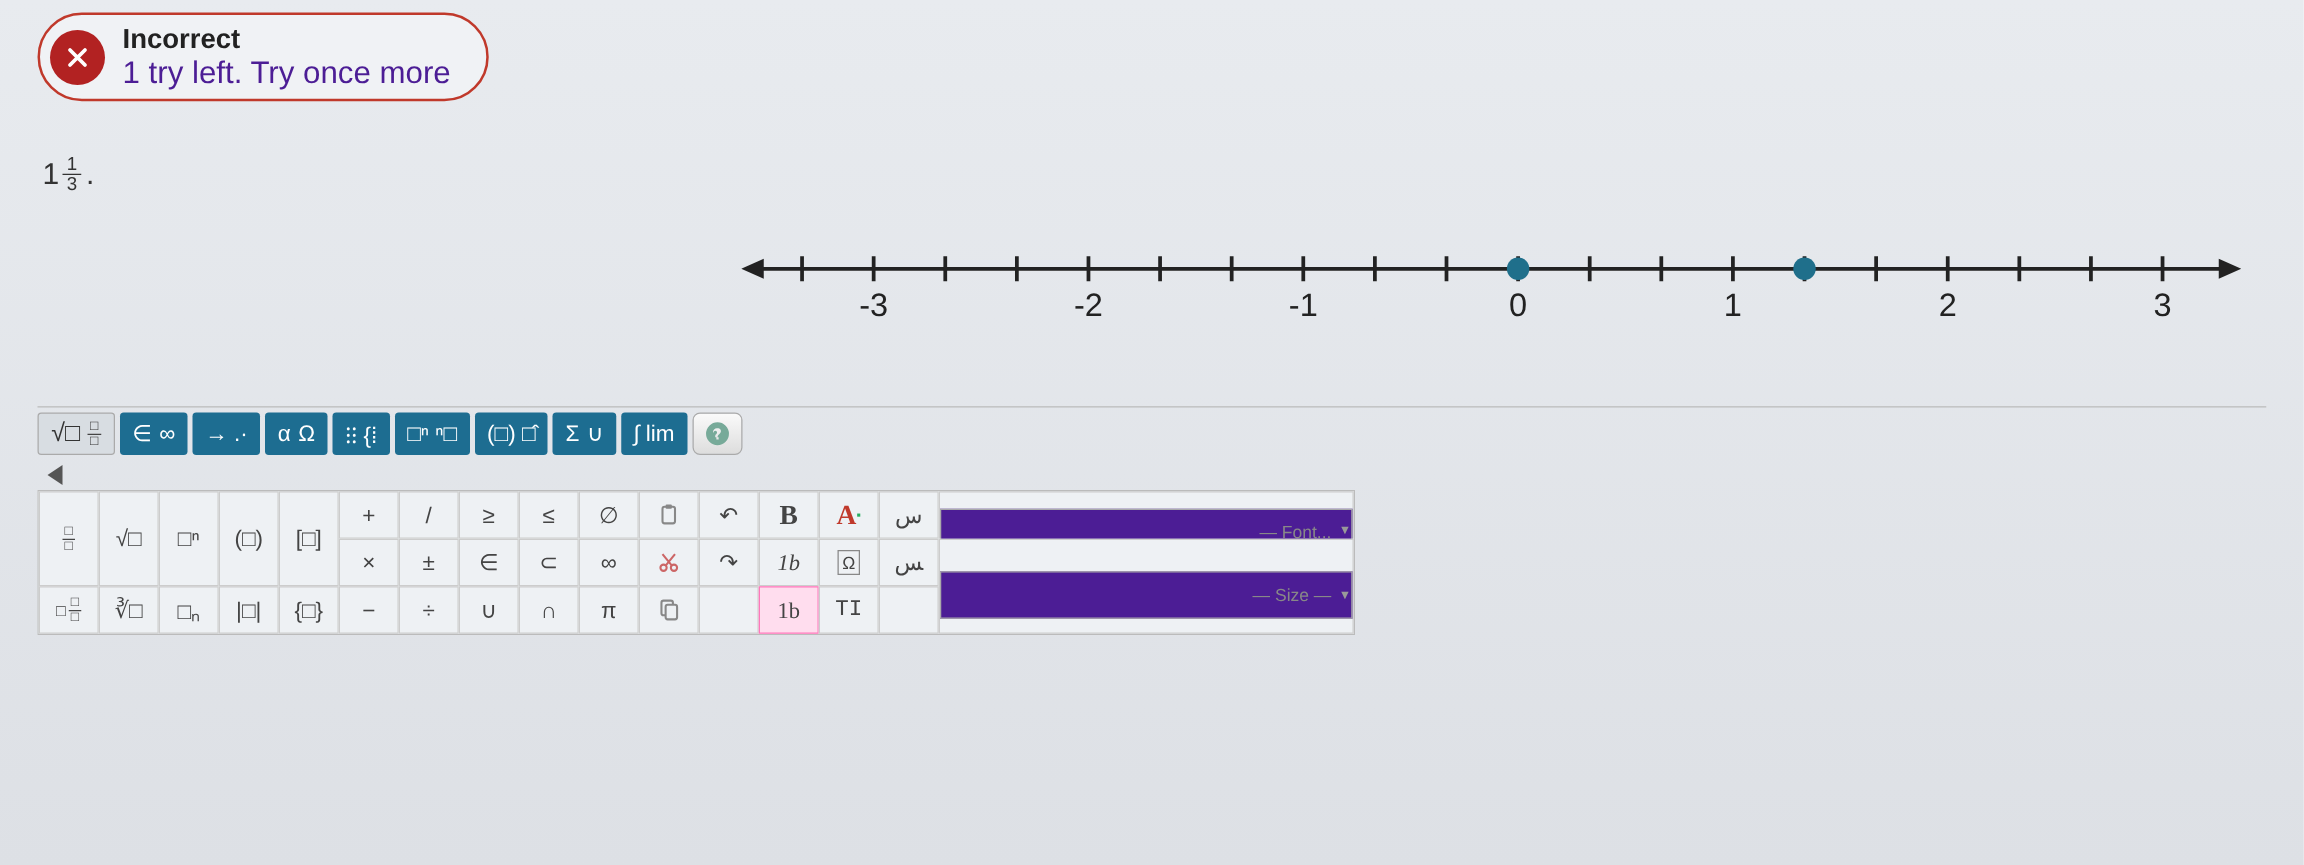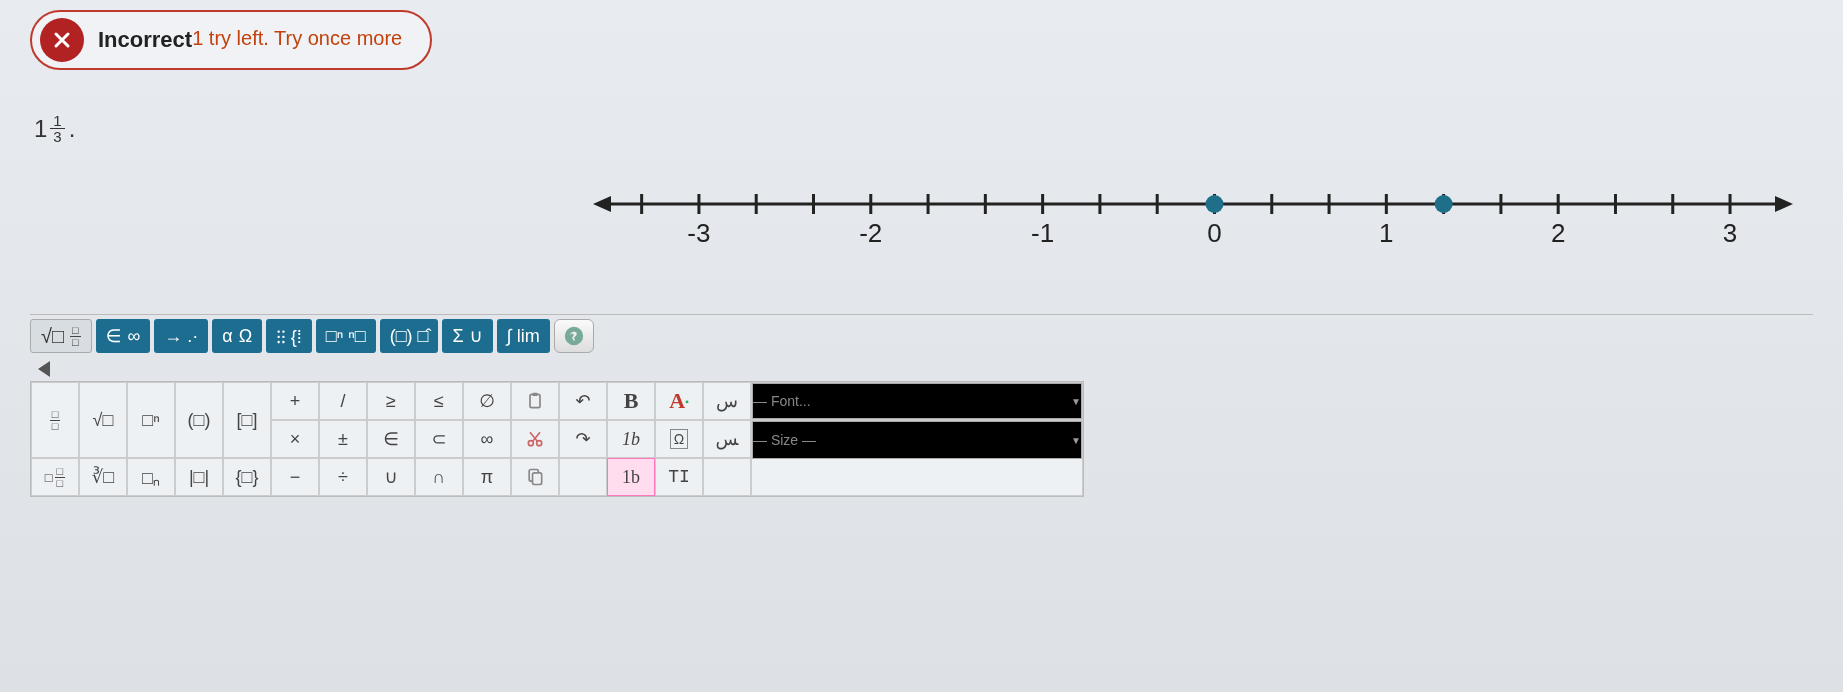--- a/index.html
+++ b/index.html
@@ -22,23 +22,23 @@
   }
   .x-circle {
     width: 44px; height: 44px;
     background: #b22222;
     border-radius: 50%;
     display: flex; align-items: center; justify-content: center;
     margin-right: 14px;
     flex-shrink: 0;
   }
   .x-circle svg { width: 20px; height: 20px; }
-  .fb-text { display: flex; flex-direction: row; }
+  .fb-text { display: flex; flex-direction: column; }
   .fb-title { font-weight: bold; font-size: 22px; color: #222; }
-  .fb-sub { font-size: 20px; color: #c2410c; }
+  .fb-sub { font-size: 25px; color: #4c1d95; }
   .question {
     font-size: 24px; color: #333; margin: 18px 0 30px 0;
     display: flex; align-items: center; flex-wrap: wrap;
   }
   .mixed { display: inline-flex; align-items: center; margin: 0 4px; }
   .mixed .whole { font-size: 24px; margin-right: 3px; }
   .mixed .frac { display: inline-flex; flex-direction: column; align-items: center; font-size: 15px; line-height: 1; }
   .mixed .frac .num { border-bottom: 1.5px solid #333; padding: 0 3px; }
   .mixed .frac .den { padding: 0 3px; }
 
@@ -78,24 +78,25 @@
     border: 1px solid #ccc;
     display: flex; align-items: center; justify-content: center;
     font-size: 18px; color: #444;
     background: #eef1f4;
     cursor: pointer;
   }
   .tool-cell svg { width: 20px; height: 20px; }
   .tool-cell.bold { font-weight: bold; font-family: 'Times New Roman', serif; font-size: 22px; }
   .tool-cell.color-a { color: #c0392b; }
   .dropdown {
-    border: 1px solid #aaa; background: #000000;
-    display:flex; align-items:center; justify-content:space-between;
+    border: 1px solid #aaa; background: #4c1d95;
+    display:flex; align-items:center; justify-content:flex-end;
     font-size: 14px; color:#888; gap:6px;
     cursor: pointer;
+    margin-top: 25px;
   }
   .dropdown .chev { font-size: 10px; color:#999; }
   .frac-icon { display:flex; flex-direction:column; align-items:center; font-size:11px; line-height:1;}
   .frac-icon .t { border-bottom:1px solid #444; padding:0 2px;}
   .sqrt-icon { font-size: 20px; }
   .help-btn {
     width: 40px; height: 34px; border-radius: 6px;
     background: linear-gradient(#fafafa,#ddd);
     border:1px solid #aaa;
     display:flex;align-items:center;justify-content:center;

